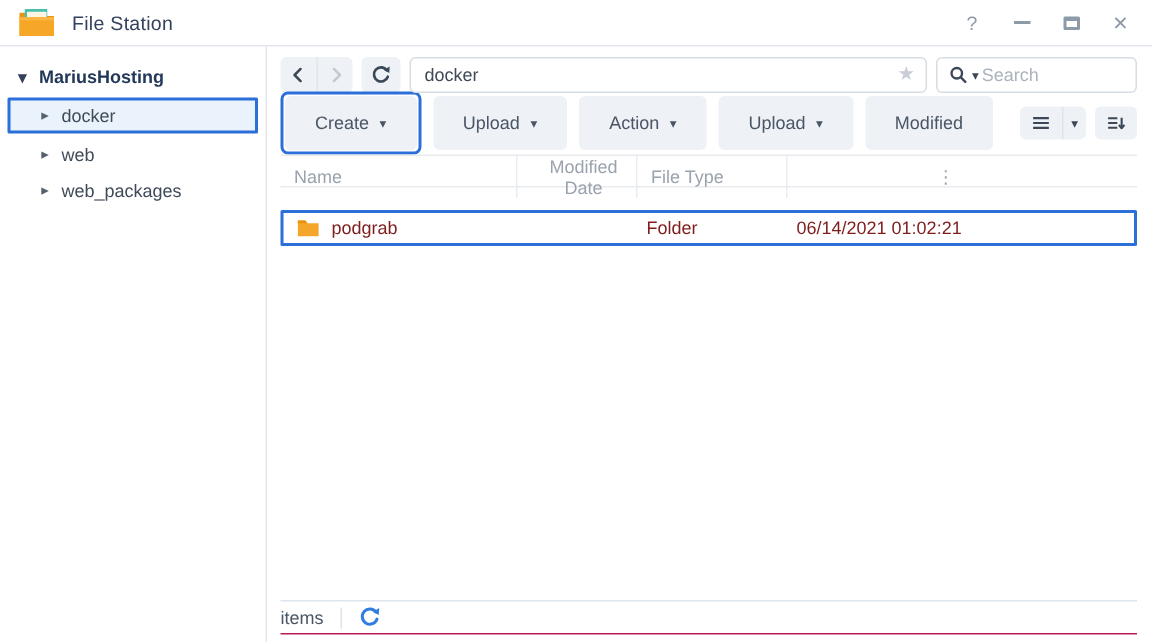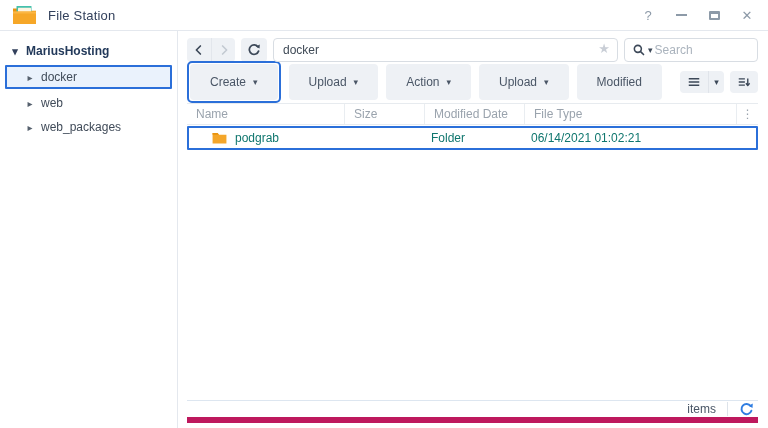--- a/index.html
+++ b/index.html
@@ -52,26 +52,26 @@
   .split-main { width:28px; display:flex; align-items:center; justify-content:center; color:#3c4858; cursor:pointer; }
   .split-caret { width:16px; display:flex; align-items:center; justify-content:center; font-size:9px; color:#3c4858; border-left:1px solid #e0e4ea; cursor:pointer; }
   .sort-btn { width:28px; height:22px; background:#eef1f5; border-radius:4px; display:flex; align-items:center; justify-content:center; color:#3c4858; cursor:pointer; }
 
   
   .cols { display:grid; grid-template-columns:minmax(0,1fr) 80px 100px 212px 22px; align-items:center; }
   .table-head { height:22px; border-top:1px solid #e7ebef; border-bottom:1px solid #e7ebef; color:#9aa3ad; }
   .table-head > div { height:100%; display:flex; align-items:center; padding-left:9px; cursor:pointer;text-align:center; }
   .table-head > div + div { border-left:1px solid #e9edf1; }
   .th-options { justify-content:center; color:#9aa3ad; font-size:12px; padding-left:0 !important; }
-  .file-row { height:24px; border:2px solid #2b6fd9; border-radius:1px; margin-top:1px; color:#0f766e; cursor:pointer; background:#fff;padding-left:14px; }
+  .file-row { height:24px; border:2px solid #2b6fd9; border-radius:1px; margin-top:15px; color:#7f1d1d; cursor:pointer; background:#fff; }
   .file-row > div { padding-left:9px; display:flex; align-items:center; gap:8px; overflow:hidden; white-space:nowrap; }
   .rows-filler { flex:1; }
 
   
-  .status-bar { height:23px; border-top:1px solid #dde6f0; border-bottom:6px solid #be185d; display:flex; align-items:center; justify-content:flex-end; gap:11px; color:#4a5666; padding-right:4px; }
+  .status-bar { height:23px; border-top:1px solid #dde6f0; border-bottom:1px solid #be185d; display:flex; align-items:center; gap:11px; color:#4a5666; padding-right:4px; }
   .status-sep { width:1px; height:14px; background:#dde3ea; }
   .status-refresh { color:#2f7de1; display:flex; align-items:center; cursor:pointer; }
 
   svg { display:block; }
 </style>
 </head>
 <body>
 
 <div class="window">
 
@@ -193,21 +193,20 @@
                 <path d="M2 4.4h7M2 8h7M2 11.6h7" stroke="currentColor" stroke-width="1.6"></path>
                 <path d="M12.3 4 v7.2" stroke="currentColor" stroke-width="1.6"></path>
                 <path d="M10.2 9.4 L12.3 12 L14.4 9.4" fill="none" stroke="currentColor" stroke-width="1.6" stroke-linejoin="round"></path>
               </svg>
           </span>
         </div>
       </div>
 
       <div class="table-head cols">
         <div>Name</div>
-        <div>Size</div>
         <div>Modified Date</div>
         <div>File Type</div>
         <div class="th-options">⋮</div>
       </div>
 
       <div class="file-row cols">
         <div>
           <span>
             <svg viewBox="0 0 16 13" width="15" height="12">
                 <path d="M0.5 1 h5.4 l1.6 2 H15.5 v9.5 H0.5 z" fill="#f4a62a"></path>

